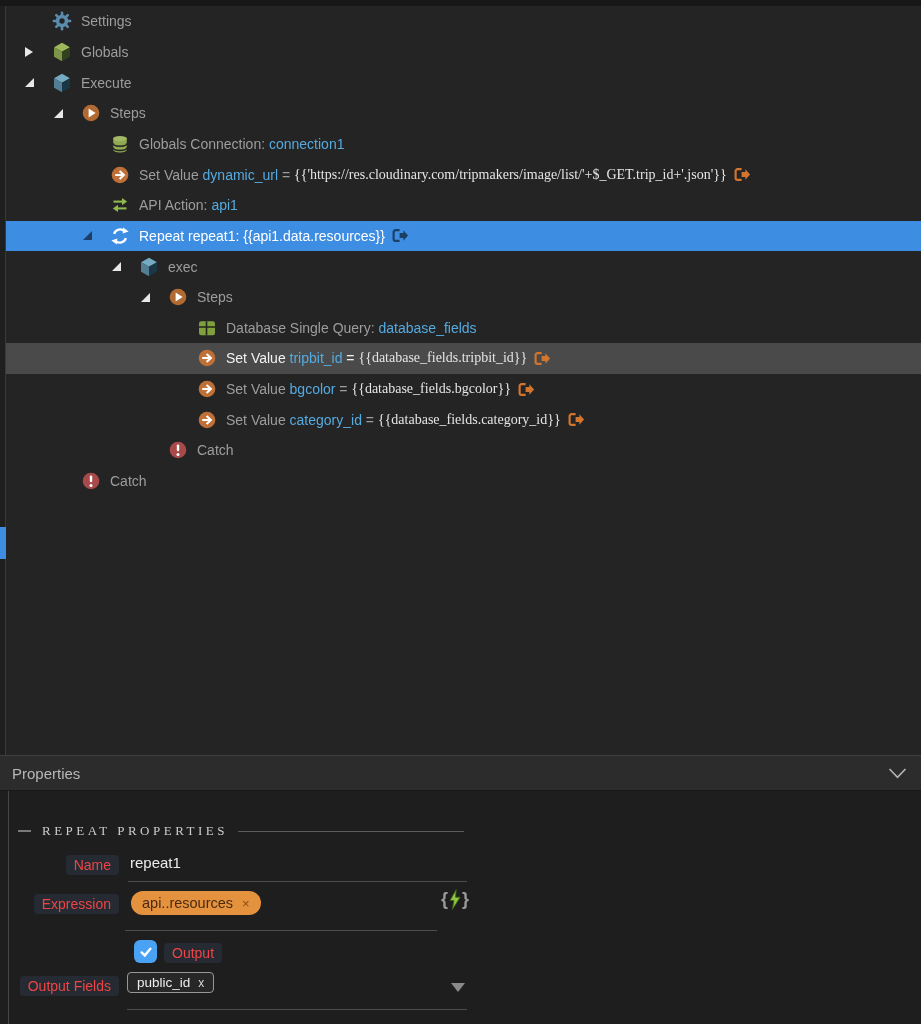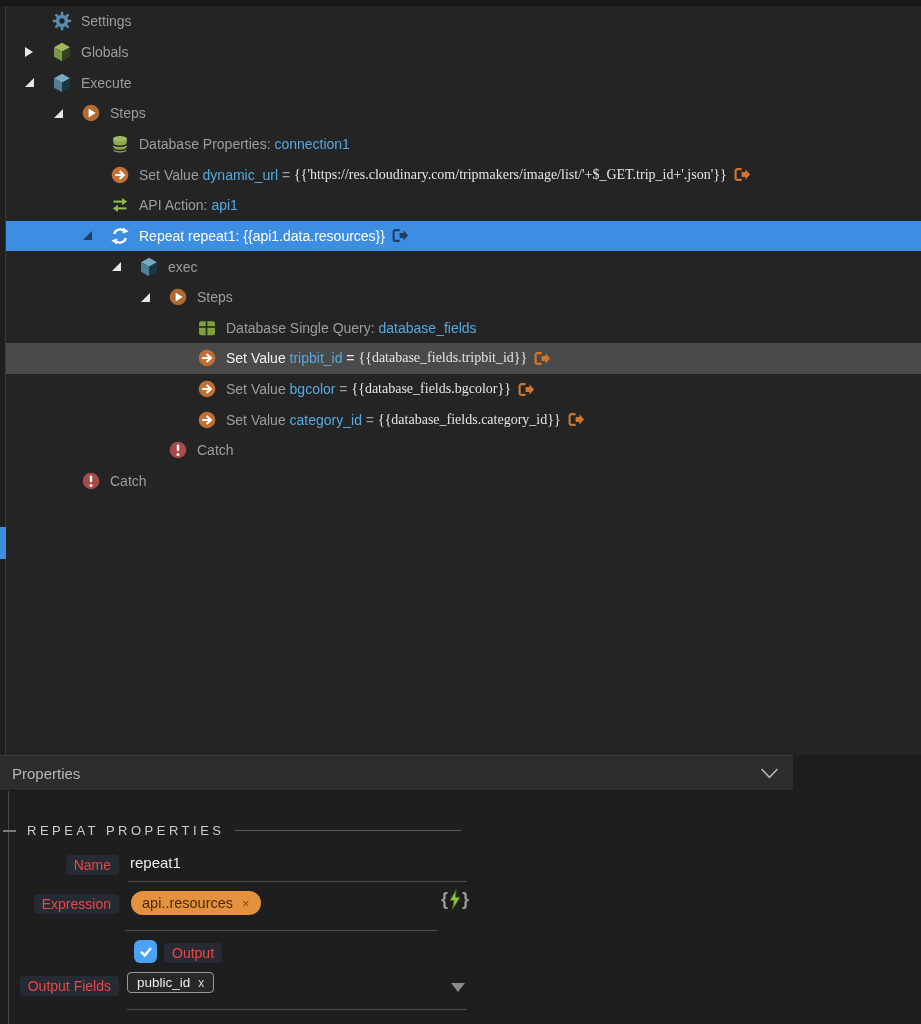--- a/index.html
+++ b/index.html
@@ -27,30 +27,30 @@
   .ic svg { width:20px; height:20px; display:block; }
   .tl { white-space:pre; }
   .t-plain { color:#9d9d9d; }
   .t-white { color:#f2f2f2; }
   .t-val   { color:#55aae0; }
   .t-expr  { color:#e5e5e5;font-family:Liberation Serif, serif; }
   .sel .tl { color:#ffffff; }
   .oi { width:17px; height:15px; margin-left:7px; flex:0 0 auto; }
 
   
-  .props-header { position:absolute; left:0; top:755px; width:793px; height:36px; background:#2c2c2c;
+  .props-header { position:absolute; left:0; top:755px; width:921px; height:36px; background:#2c2c2c;
     border-top:1px solid #3e3e3e; border-bottom:1px solid #191919;
     display:flex; align-items:center; justify-content:space-between; padding:0 14px 0 12px; }
   .props-title { color:#b8b8b8; font-size:15px; }
 
   
   .props-body { position:absolute; left:0; top:791px; width:921px; height:233px; background:#1e1e1e; }
   .pgutter { position:absolute; left:8px; top:0; width:1px; height:233px; background:#464646; }
 
-  .sec-head { position:absolute; left:3px; top:32px; display:flex; align-items:center; }
+  .sec-head { position:absolute; left:18px; top:32px; display:flex; align-items:center;font-family:Liberation Serif, serif; }
   .dash { width:13px; height:2px; background:#7a7a7a; margin-right:11px; }
   .sec-title { color:#cccccc; font-size:13px; letter-spacing:3.5px; }
   .sec-line { width:226px; height:1px; background:#5a5a5a; margin-left:10px; }
 
   .lbl { position:absolute; right:802px; background:#262b33; border-radius:4px; padding:2px 8px;
     color:#ef4444; font-size:14px; white-space:nowrap; }
   .uline { position:absolute; height:1px; background:#4c4c4c; }
 
   .fval { position:absolute; left:130px; top:63px; color:#ececec; font-size:15px; }
 
@@ -151,21 +151,21 @@
       <span class="sp" style="width:68px"></span>
         <span class="tri"></span>
       <span class="ic">
         <svg viewBox="0 0 20 20">
             <path d="M3.2 4.6 V15.4 c0 1.7 3 3 6.8 3 s6.8 -1.3 6.8 -3 V4.6" fill="#8fa851"></path>
             <ellipse cx="10" cy="4.6" rx="6.8" ry="2.7" fill="#a3b968"></ellipse>
             <path d="M3.2 9.2 c0 1.7 3 3 6.8 3 s6.8 -1.3 6.8 -3" fill="none" stroke="#242424" stroke-width="1.5"></path>
             <path d="M3.2 13.4 c0 1.7 3 3 6.8 3 s6.8 -1.3 6.8 -3" fill="none" stroke="#242424" stroke-width="1.5"></path>
           </svg>
       </span>
-      <span class="tl t-plain">Database Properties: </span>
+      <span class="tl t-plain">Globals Connection: </span>
       <span class="tl t-val">connection1</span>
     </div>
 
     <div class="trow" style="top:153.25px">
       <span class="sp" style="width:68px"></span>
         <span class="tri"></span>
       <span class="ic">
         <svg viewBox="0 0 20 20">
             <circle cx="10" cy="10" r="8.3" fill="#bf7036"></circle>
             <path d="M5.2 10 H12.6" stroke="#fff" stroke-width="2.1" fill="none"></path>

